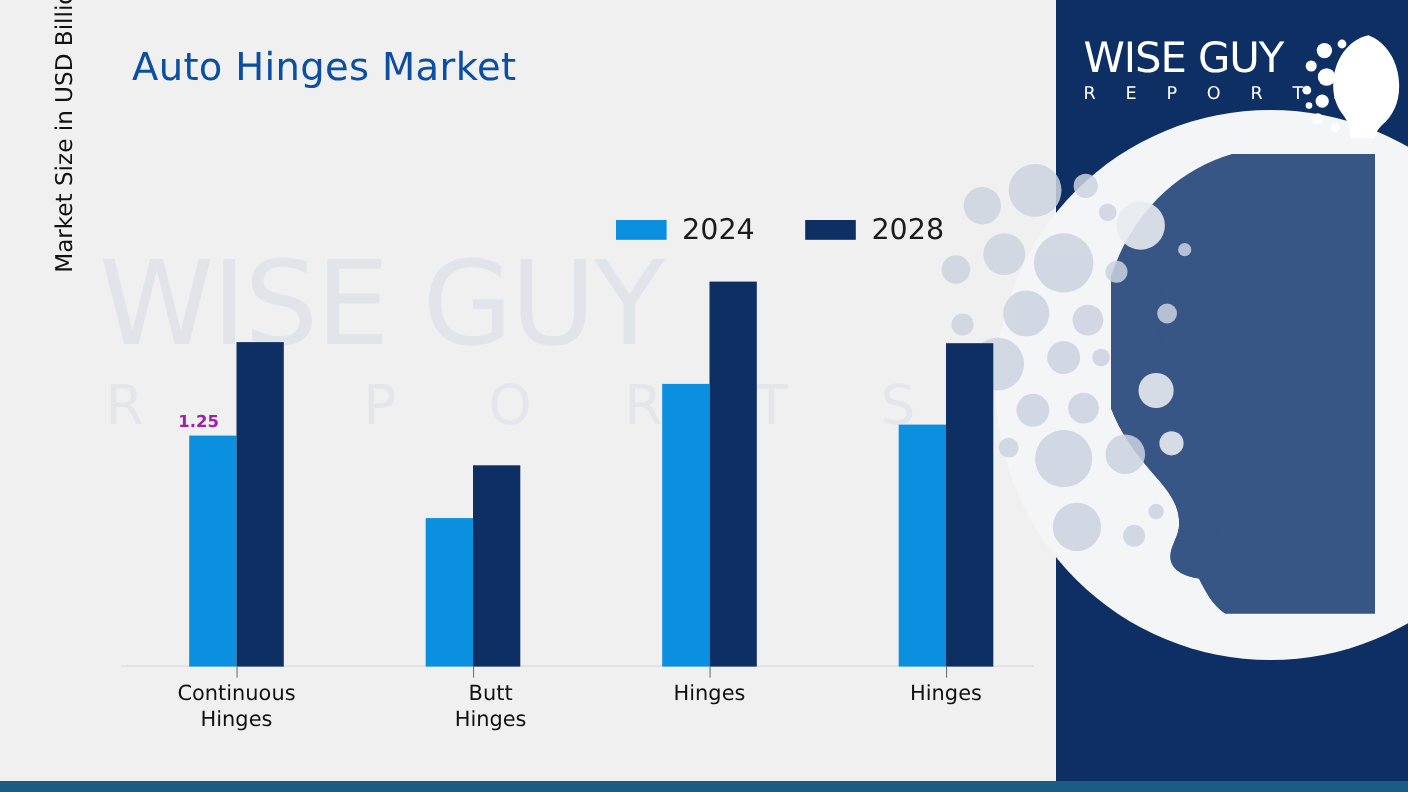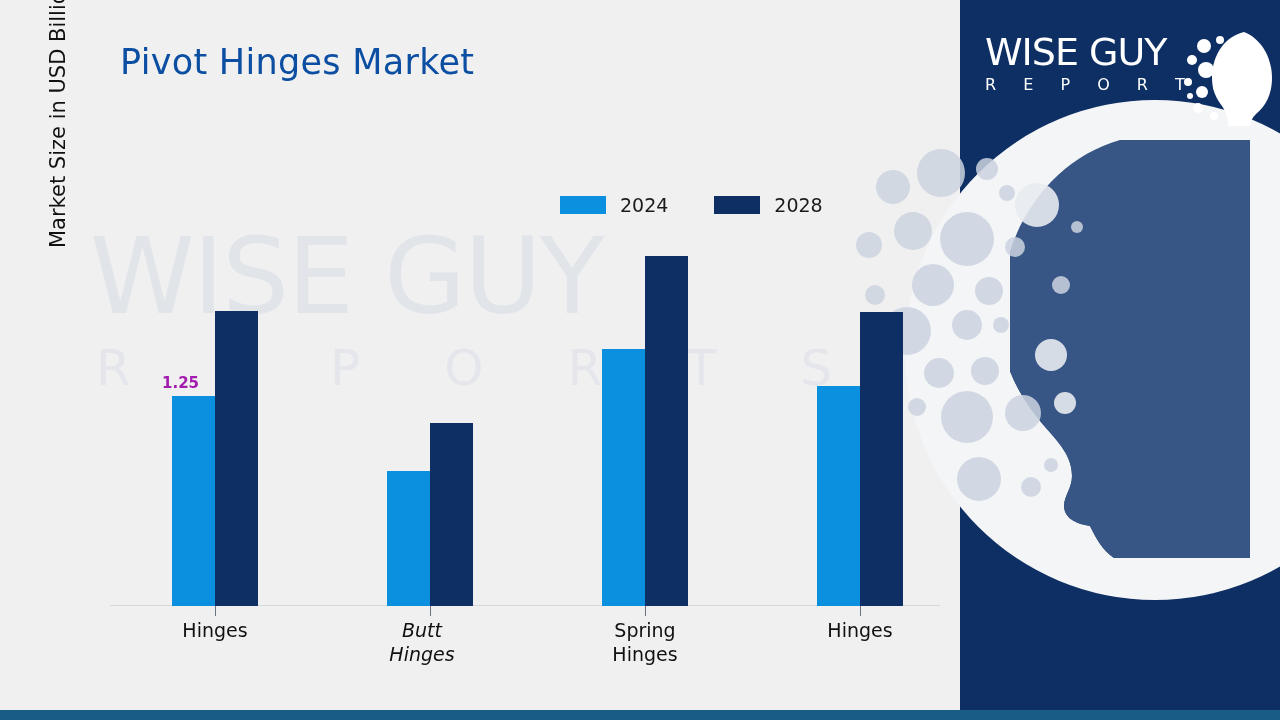--- a/index.html
+++ b/index.html
@@ -205,21 +205,21 @@
   #legend {
     position: absolute;
     left: 560px; top: 194px;
     z-index: 18;
     display: flex;
     align-items: center;
     gap: 46px;
   }
   .legend-item { display: flex; align-items: center; gap: 14px; }
   .legend-swatch { width: 46px; height: 18px; display: block; }
-  .legend-label { font-size: 19px; color: #1b1b1b; }
+  .legend-label { font-size: 26px; color: #1b1b1b; }
 </style>
 </head>
 <body>
 
 <div id="page">
 
   <div id="watermark">
     <div id="wm-wise">WISE GUY</div>
     <div id="wm-reports">R E P O R T S</div>
   </div>
@@ -289,21 +289,21 @@
         <circle cx="20" cy="62" r="6"></circle>
         <circle cx="34" cy="56" r="3"></circle>
         <circle cx="16" cy="78" r="5"></circle>
         <circle cx="32" cy="86" r="4"></circle>
         <circle cx="44" cy="26" r="3"></circle>
         <circle cx="8" cy="66" r="3"></circle>
       </g>
     </svg>
   </div>
 
-  <div id="title">Pivot Hinges Market</div>
+  <div id="title">Auto Hinges Market</div>
 
   <div id="legend">
     <div class="legend-item">
       <span class="legend-swatch" style="background:#0b90e0"></span>
       <span class="legend-label">2024</span>
     </div>
     <div class="legend-item">
       <span class="legend-swatch" style="background:#0d2f63"></span>
       <span class="legend-label">2028</span>
     </div>
@@ -336,28 +336,28 @@
         <div class="bar light" style="height:220px;"></div>
         <div class="bar dark" style="height:294px;"></div>
       </div>
 
       <div class="tick" style="left:105px;"></div>
       <div class="tick" style="left:320px;"></div>
       <div class="tick" style="left:535px;"></div>
       <div class="tick" style="left:750px;"></div>
 
       <div class="cat-label" style="left:105px;">
+        <div>Continuous</div>
         <div>Hinges</div>
       </div>
-      <div class="cat-label" style="left:312px;font-style:italic;">
+      <div class="cat-label" style="left:336px;">
         <div>Butt</div>
         <div>Hinges</div>
       </div>
       <div class="cat-label" style="left:535px;">
-        <div>Spring</div>
         <div>Hinges</div>
       </div>
       <div class="cat-label" style="left:750px;">
         <div>Hinges</div>
       </div>
     </div>
   </div>
 
   <div id="bottom-strip"></div>
 </div>

